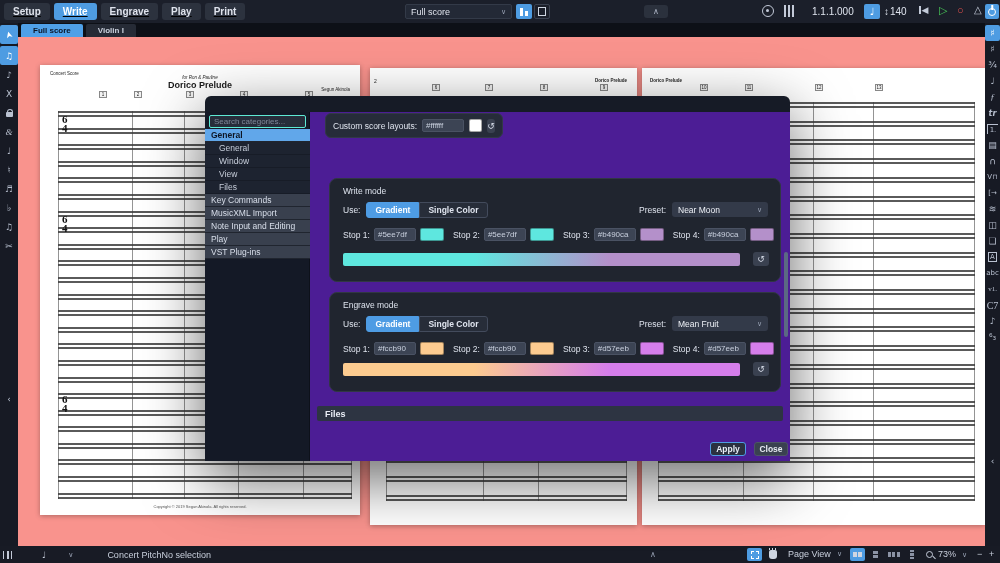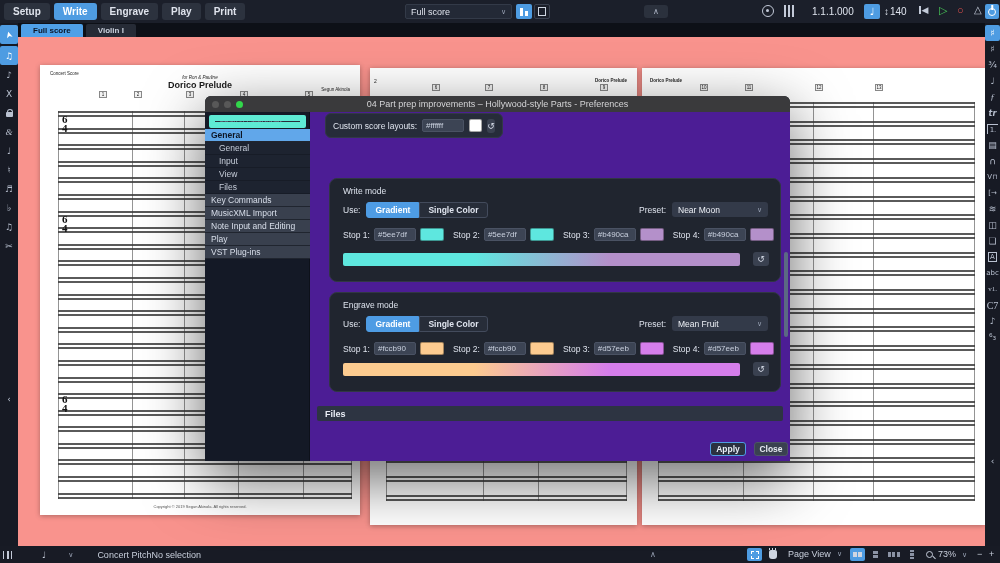--- a/index.html
+++ b/index.html
@@ -1,21 +1,21 @@
 <!DOCTYPE html>
 <html><head>
 <meta charset="utf-8">
 <style>
   * { margin:0; padding:0; box-sizing:border-box; }
   html,body { width:1000px; height:563px; overflow:hidden; }
   body { font-family:"Liberation Sans", sans-serif; background:#10131a; position:relative; }
   .abs { position:absolute; }
 
   
-  #topbar { position:absolute; left:0; top:0; width:1000px; height:23px; background:#1b1f2a; display:flex; align-items:center; z-index:30; }
+  #topbar { position:absolute; left:0; top:0; width:1000px; height:23px; background:#1b1f2a; display:flex; align-items:center; z-index:30;text-decoration:underline; }
   .mode-btn { height:17px; margin-left:4px; padding:0 9px; display:flex; align-items:center; background:#2c323e; border-radius:3px; color:#dfe3ec; font-size:10px; font-weight:bold; }
   .mode-btn.active { background:#4e9ce2; color:#ffffff; }
   .select-box { height:15px; background:#232936; border:1px solid #333a48; border-radius:2px; color:#dfe3ec; font-size:9px; display:flex; align-items:center; padding:0 5px; gap:5px; }
   .chev { font-size:7px; color:#97a0b2; }
   .tool-tile { width:16px; height:15px; border-radius:2px; display:flex; align-items:center; justify-content:center; }
   .tile-blue { background:#4e9ce2; }
   .tile-dark { background:transparent; border:1px solid #3a4150; }
   .pill-btn { width:24px; height:13px; background:#2b313d; border-radius:3px; display:flex; align-items:center; justify-content:center; color:#aeb6c6; font-size:8px; }
   .trans-txt { color:#dfe4ee; font-size:10px; }
   .reel { width:12px; height:12px; border:1.5px solid #c3cad8; border-radius:50%; position:relative; }
@@ -49,21 +49,21 @@
   .staff { height:6px; background:repeating-linear-gradient(to bottom,#5a5a5a 0 0.6px,transparent 0.6px 1.35px); }
   .barline { position:absolute; width:0.6px; background:rgba(60,60,60,.55); }
   .tsig { position:absolute; font-family:"Liberation Serif",serif; font-weight:bold; color:#111; line-height:0.82; text-align:center; }
 
   
   #dialog { position:absolute; left:205px; top:96px; width:585px; height:365px; z-index:40; border-radius:6px; box-shadow:0 18px 60px rgba(0,0,0,.6); background:#161b26; }
   #dlg-titlebar { position:absolute; left:0; top:0; width:100%; height:16px; background:#3a3a3c; border-radius:6px 6px 0 0; display:flex; align-items:center; justify-content:center; }
   .tl { position:absolute; top:4.5px; width:7px; height:7px; border-radius:50%; }
   #dlg-title { font-size:9px; color:#d4d4d6; }
   #dlg-sidebar { position:absolute; left:0; top:16px; width:105px; height:349px; background:#141926; border-right:1px solid #0d111a; }
-  #cat-search { position:absolute; left:4px; top:3px; width:97px; height:13px; background:#272d3a; border:6px solid #5eead4; border-radius:2px; color:#aeb6c6; font-size:8px; padding:0 4px; font-family:"Liberation Sans",sans-serif; }
+  #cat-search { position:absolute; left:4px; top:3px; width:97px; height:13px; background:#272d3a; border:1px solid #5eead4; border-radius:2px; color:#aeb6c6; font-size:8px; padding:0 4px; font-family:"Liberation Sans",sans-serif; }
   #cat-search::placeholder { color:#7f8899; }
   #cat-list { position:absolute; left:0; top:17px; width:105px; }
   .cat-row { height:13px; display:flex; align-items:center; font-size:8.5px; }
   .cat-top { background:#39404e; border-bottom:1px solid #20252f; color:#d9dfeb; padding-left:6px; }
   .cat-sel { background:#61a7ea; border-bottom:1px solid #20252f; color:#0d1624; font-weight:bold; padding-left:6px; }
   .cat-sub { background:#1d2330; color:#c6cdd9; padding-left:14px; border-bottom:1px solid #171c27; }
   #dlg-content { position:absolute; left:105px; top:16px; width:480px; height:349px; background:#4c1d95; }
   #custom-panel { position:absolute; left:15px; top:1px; width:178px; height:25px; background:#262c39; border:1px solid #323947; border-radius:6px; display:flex; align-items:center; padding:0 7px; gap:5px; }
   .lbl { color:#dfe4ee; font-size:8.5px; white-space:nowrap; }
   .hexfield { width:42px; height:13px; background:#3c4454; border:1px solid #4a5263; border-radius:2px; color:#c9d0de; font-size:8px; padding:0 3px; font-family:"Liberation Sans",sans-serif; }
@@ -409,33 +409,27 @@
     <div class="barline" style="left:171px; top:34px; bottom:24px;"></div>
     <div class="barline" style="left:231px; top:34px; bottom:24px;"></div>
     <div class="tsig" style="left:20px; top:36px; font-size:8px;">
         <div>6</div>
         <div>4</div>
       </div>
   </div>
 </div>
 
 <div id="dialog">
-  <div id="dlg-titlebar">
-    <span class="tl" style="left:7px; background:#585858;"></span>
-    <span class="tl" style="left:19px; background:#585858;"></span>
-    <span class="tl" style="left:31px; background:#32d74b;"></span>
-    <span id="dlg-title">04 Part prep improvements – Hollywood-style Parts - Preferences</span>
-  </div>
 
   <div id="dlg-sidebar">
     <input id="cat-search" placeholder="Search categories..." style="">
     <div id="cat-list">
       <div class="cat-row cat-sel">General</div>
       <div class="cat-row cat-sub">General</div>
-      <div class="cat-row cat-sub">Input</div>
+      <div class="cat-row cat-sub">Window</div>
       <div class="cat-row cat-sub">View</div>
       <div class="cat-row cat-sub">Files</div>
       <div class="cat-row cat-top">Key Commands</div>
       <div class="cat-row cat-top">MusicXML Import</div>
       <div class="cat-row cat-top">Note Input and Editing</div>
       <div class="cat-row cat-top">Play</div>
       <div class="cat-row cat-top">VST Plug-ins</div>
     </div>
   </div>
 
@@ -541,21 +535,21 @@
 </div>
 
 <div id="statusbar">
   <div class="sb-ico" style="margin-left:3px;">
       <span class="mixer" style="height:8px;width:9px;"></span>
     </div>
   <div class="sb-ico" style="margin-left:26px; font-family:'DejaVu Sans',sans-serif;">
     <span>♩</span>
   </div>
   <span class="chev" style="margin:0 6px 0 18px;">∨</span>
-  <span style="margin-left:18px;">Concert Pitch</span>
+  <span style="margin-left:28px;">Concert Pitch</span>
   <span style="">No selection</span>
 
   <span class="abs" style="left:650px; top:4px; color:#97a0b2; font-size:8px;">∧</span>
 
   <div class="sb-tile tile-blue abs" style="left:745px; top:2px;">
       <span class="marq"></span>
     </div>
   <div class="sb-tile abs" style="left:763px; top:2px;">
       <span class="hand-g"></span>
     </div>

